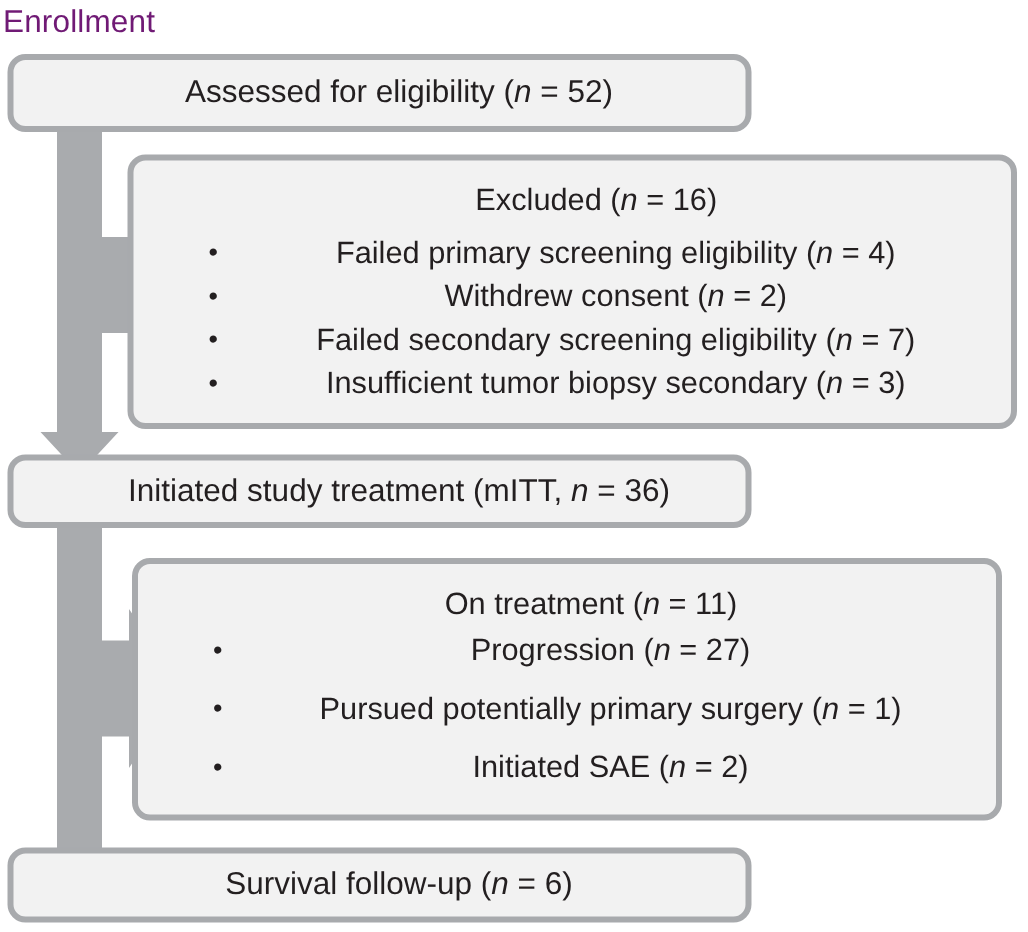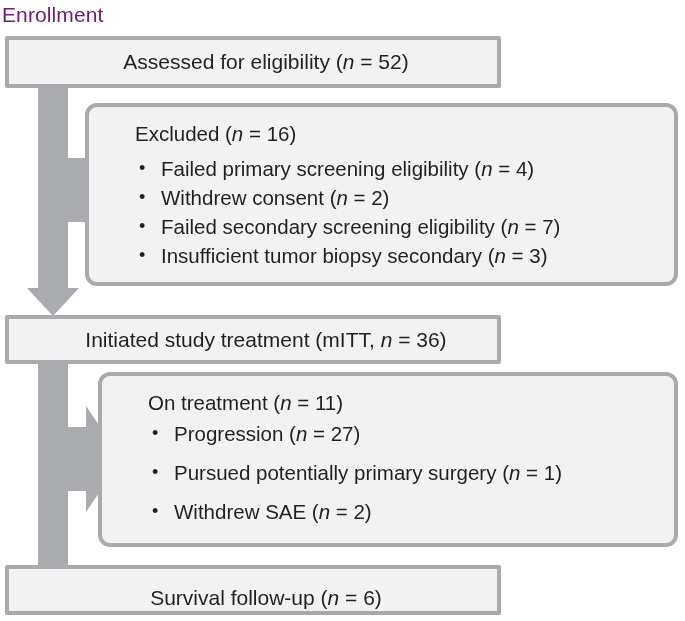--- a/index.html
+++ b/index.html
@@ -45,24 +45,25 @@
 
   
   .node {
     position: absolute;
     box-sizing: border-box;
     background: #f2f2f2;
     border: 4px solid #a8aaad;
     z-index: 2;
   }
   .node.square {
-    border-radius: 2px;
+    border-radius: 12px;
   }
   .node.round {
     border-radius: 12px;
+    text-align: center;
   }
 
   .main-node {
     display: flex;
     align-items: center;
     justify-content: center;
     font-size: 21px;
     line-height: 26px;
   }
   .main-node .node-text {
@@ -172,38 +173,38 @@
       </li>
       <li>
         <span class="bullet-dot">•</span><span>Failed secondary screening eligibility </span><span>(</span><span class="ital">n</span><span> = 7)</span>
       </li>
       <li>
         <span class="bullet-dot">•</span><span>Insufficient tumor biopsy secondary </span><span>(</span><span class="ital">n</span><span> = 3)</span>
       </li>
     </ul>
   </div>
 
-  <div class="node square main-node" style="left:5px; top:303px; width:496px; height:49px;margin-top:12px;">
+  <div class="node square main-node" style="left:5px; top:303px; width:496px; height:49px;">
     <div class="node-text"><span>Initiated study treatment (mITT, </span><span class="ital">n</span><span> = 36)</span></div>
   </div>
 
-  <div class="node round side-node" style="left:98px; top:372px; width:580px; height:175px;">
+  <div class="node round side-node" style="left:88px; top:372px; width:580px; height:175px;">
     <div class="node-heading"><span>On treatment </span><span>(</span><span class="ital">n</span><span> = 11)</span></div>
 
 
     <ul class="bullets tight spaced">
       <li>
         <span class="bullet-dot">•</span><span>Progression </span><span>(</span><span class="ital">n</span><span> = 27)</span>
       </li>
       <li>
         <span class="bullet-dot">•</span><span>Pursued potentially primary surgery </span><span>(</span><span class="ital">n</span><span> = 1)</span>
       </li>
       <li>
-        <span class="bullet-dot">•</span><span>Withdrew SAE </span><span>(</span><span class="ital">n</span><span> = 2)</span>
+        <span class="bullet-dot">•</span><span>Initiated SAE </span><span>(</span><span class="ital">n</span><span> = 2)</span>
       </li>
     </ul>
   </div>
 
-  <div class="node square main-node" style="left:5px; top:565px; width:496px; height:50px;align-items:flex-end;">
+  <div class="node square main-node" style="left:5px; top:565px; width:496px; height:50px;">
     <div class="node-text"><span>Survival follow-up </span><span>(</span><span class="ital">n</span><span> = 6)</span></div>
   </div>
 
 </div>
 
 </body></html>

